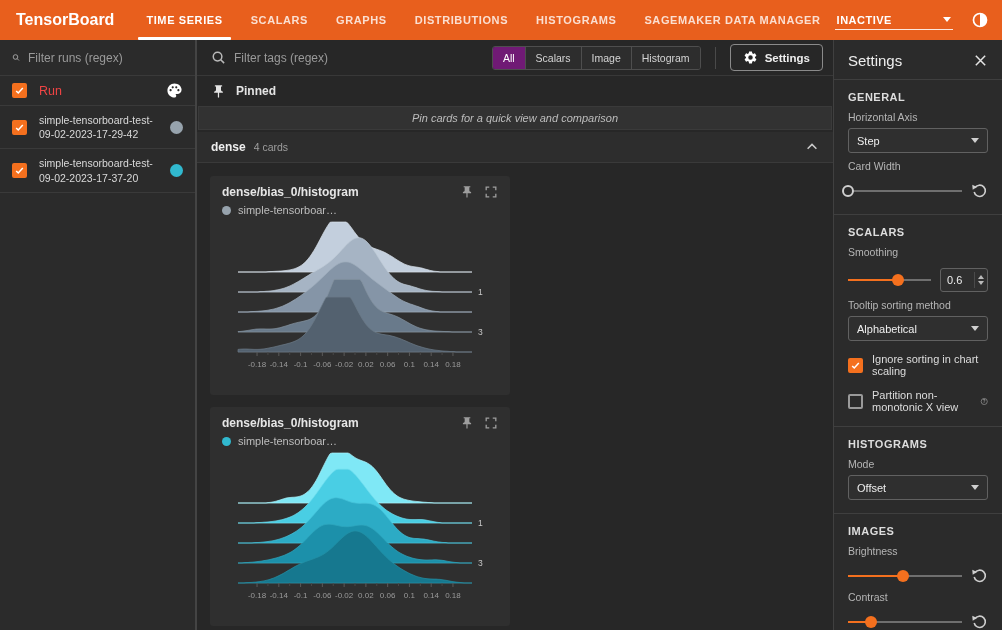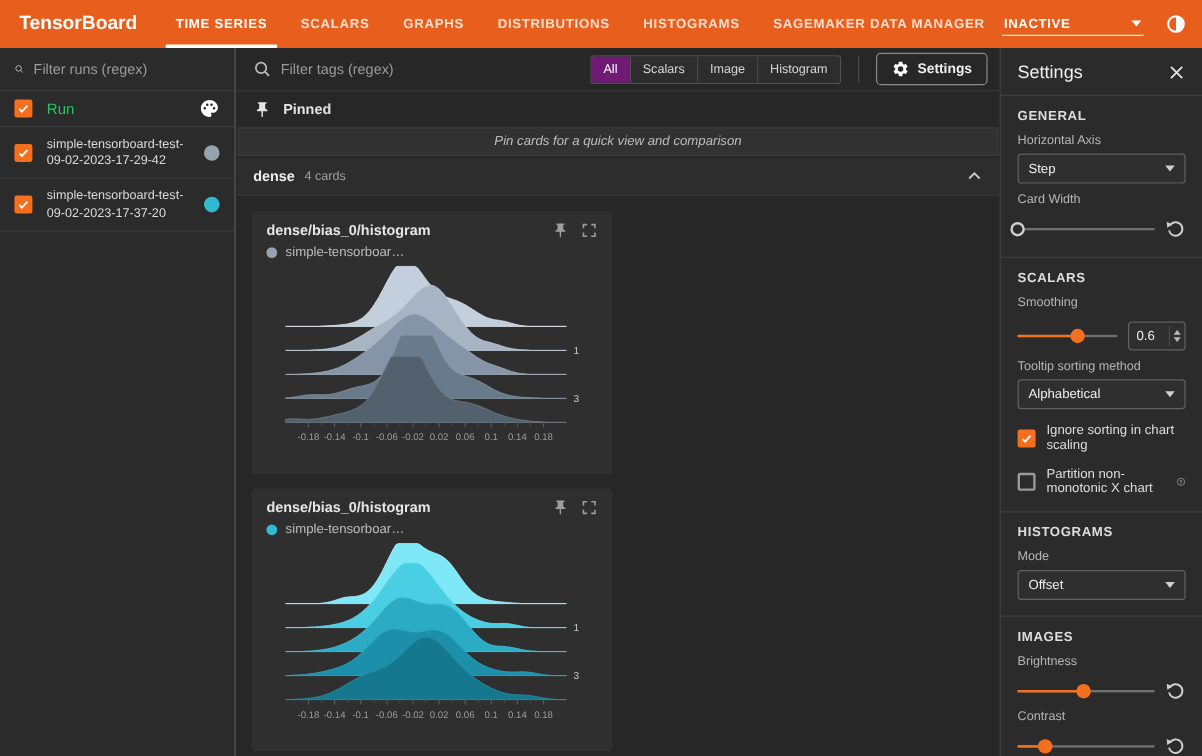--- a/index.html
+++ b/index.html
@@ -31,21 +31,21 @@
 
   
   .filter-row { height:36px; display:flex; align-items:center; gap:8px; padding:0 12px;
                 border-bottom:1px solid #3a3a3a; }
   .filter-row input { flex:1; background:transparent; border:none; outline:none;
                 color:#ddd; font-size:12px; }
   .filter-row input::placeholder { color:#9a9a9a; }
   .ico-dim { color:#b9b9b9; }
   .run-head { height:30px; display:flex; align-items:center; gap:12px; padding:0 12px;
                 border-bottom:1px solid #3a3a3a; cursor:pointer; }
-  .run-head .lbl { flex:1; color:#22c55e; font-size:12.5px; }
+  .run-head .lbl { flex:1; color:#ef4444; font-size:12.5px; }
   .run-row { display:flex; align-items:center; gap:12px; padding:7px 12px;
                 border-bottom:1px solid #3a3a3a; cursor:pointer; }
   .run-name { flex:1; color:#d9d9d9; font-size:10.5px; line-height:1.35; word-break:break-all; }
   .dot { width:13px; height:13px; border-radius:50%; flex:none; }
   .cb { width:15px; height:15px; border:2px solid #9a9a9a; border-radius:2px; flex:none;
         display:flex; align-items:center; justify-content:center; cursor:pointer; }
   .cb svg { display:none; width:11px; height:11px; }
   .cb.on { background:#f4701e; border-color:#f4701e; }
   .cb.on svg { display:block; }
 
@@ -443,21 +443,21 @@
       <div class="chk-row">
         <div class="cb on">
             <svg>
               <use href="#i-check"></use>
             </svg>
           </div>
         <span>Ignore sorting in chart scaling</span>
       </div>
       <div class="chk-row">
         <div class="cb"></div>
-        <span>Partition non-monotonic X chart</span>
+        <span>Partition non-monotonic X view</span>
         <svg class="help-ico">
             <use href="#i-help"></use>
           </svg>
       </div>
     </div>
 
     <div class="sect">
       <h3>HISTOGRAMS</h3>
       <div class="flabel">Mode</div>
       <div class="select">

